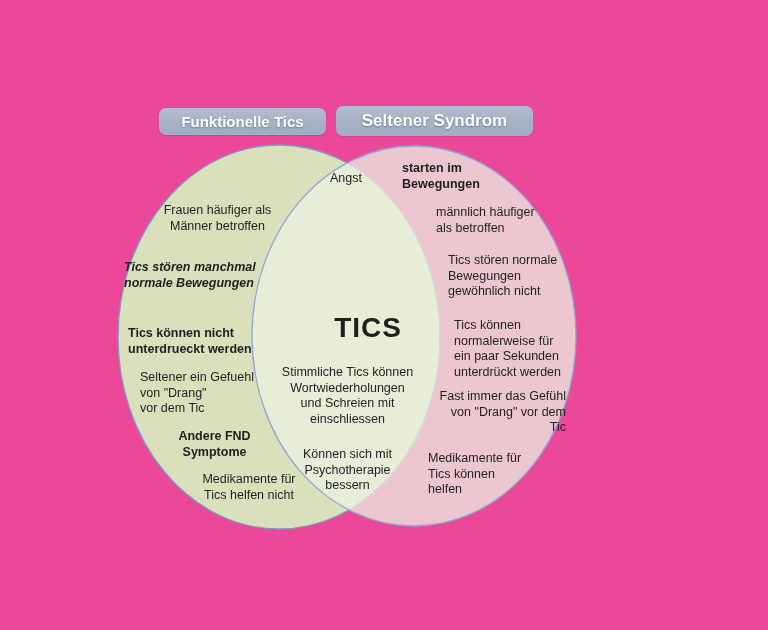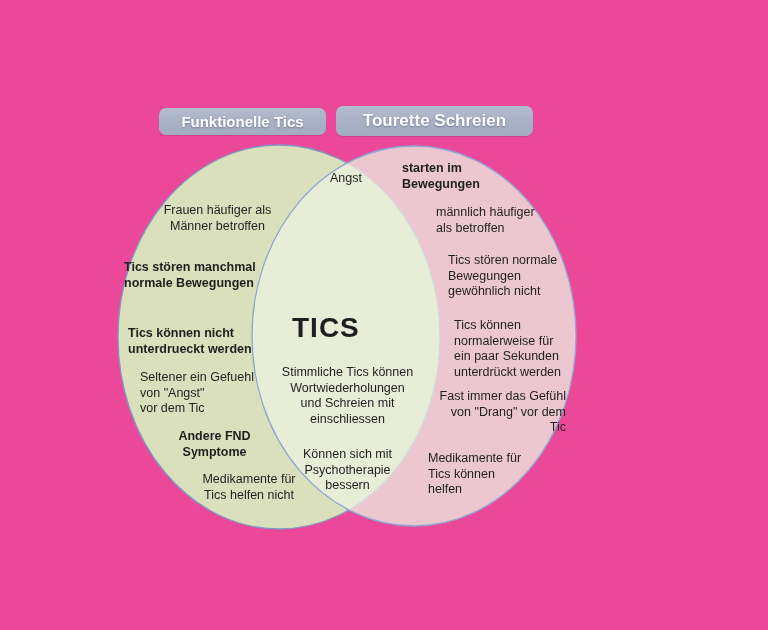--- a/index.html
+++ b/index.html
@@ -9,36 +9,36 @@
   }
   .venn-svg { position:absolute; left:0; top:0; }
   .txt {
     position:absolute; white-space:pre-line;
     font-size:12.5px; line-height:15.5px;
   }
   .b { font-weight:bold; }
   .ctr { text-align:center; }
   .tics-title {
     position:absolute; font-weight:800; font-size:28px; letter-spacing:1px;
-    text-align:left; line-height:34px;
+    text-align:right; line-height:34px;
   }
   .hdr {
     position:absolute; border-radius:7px;
     background:linear-gradient(180deg,#b4bdce 0%,#a7b1c4 55%,#a3adc0 100%);
     color:#ffffff; font-weight:bold; text-align:center;
     text-shadow:0 1px 2px rgba(105,115,138,0.9);
     box-shadow:0 1px 1px rgba(0,0,0,0.12);
   }
   .hdr-left  { left:159px; top:108px; width:167px; height:27px; font-size:15px; line-height:27px; }
   .hdr-right { left:336px; top:106px; width:197px; height:30px; font-size:17px; line-height:30px; }
 
   
   .l1 { left:190px; top:161px; width:145px; }
   .l2 { left:160px; top:203px; width:115px; }
-  .l3 { left:124px; top:260px; width:148px; }
+  .l3 { left:124px; top:260px; width:148px;font-style:italic; }
   .l4 { left:128px; top:326px; width:148px; }
   .l5 { left:140px; top:370px; width:125px; }
   .l6 { left:172px; top:429px; width:85px;  }
   .l7 { left:193px; top:472px; width:112px; }
 
   
   .c1 { left:306px; top:171px; width:80px;  }
   .c2 { left:284px; top:203px; width:124px; }
   .c3 { left:284px; top:250px; width:124px; }
   .c4 { left:292px; top:311px; width:110px; }
@@ -57,30 +57,30 @@
 <body>
 
 <div class="canvas" style="color: rgb(31, 31, 31);">
 
   <svg class="venn-svg" width="768" height="630" viewBox="0 0 768 630">
     <ellipse id="left-ellipse" cx="279" cy="337" rx="161" ry="192" stroke-width="1.3" fill="#dbe0bc" stroke="#7e97c3"></ellipse>
     <ellipse id="right-ellipse" cx="414" cy="336" rx="162" ry="190" stroke-width="1.3" fill="rgba(236,242,226,0.75)" stroke="#8fa6d2"></ellipse>
   </svg>
 
   <div class="hdr hdr-left">Funktionelle Tics</div>
-  <div class="hdr hdr-right">Tourette Schreien</div>
+  <div class="hdr hdr-right">Seltener Syndrom</div>
 
   <div class="txt ctr l2">Frauen häufiger als
 Männer betroffen</div>
   <div class="txt b l3">Tics stören manchmal
 normale Bewegungen</div>
   <div class="txt b l4">Tics können nicht
 unterdrueckt werden</div>
   <div class="txt l5">Seltener ein Gefuehl
-von "Angst"
+von "Drang"
 vor dem Tic</div>
   <div class="txt ctr b l6">Andere FND
 Symptome</div>
   <div class="txt ctr l7">Medikamente für
 Tics helfen nicht</div>
 
   <div class="txt ctr c1">Angst</div>
   <div class="tics-title c4">TICS</div>
   <div class="txt ctr c5">Stimmliche Tics können
 Wortwiederholungen

